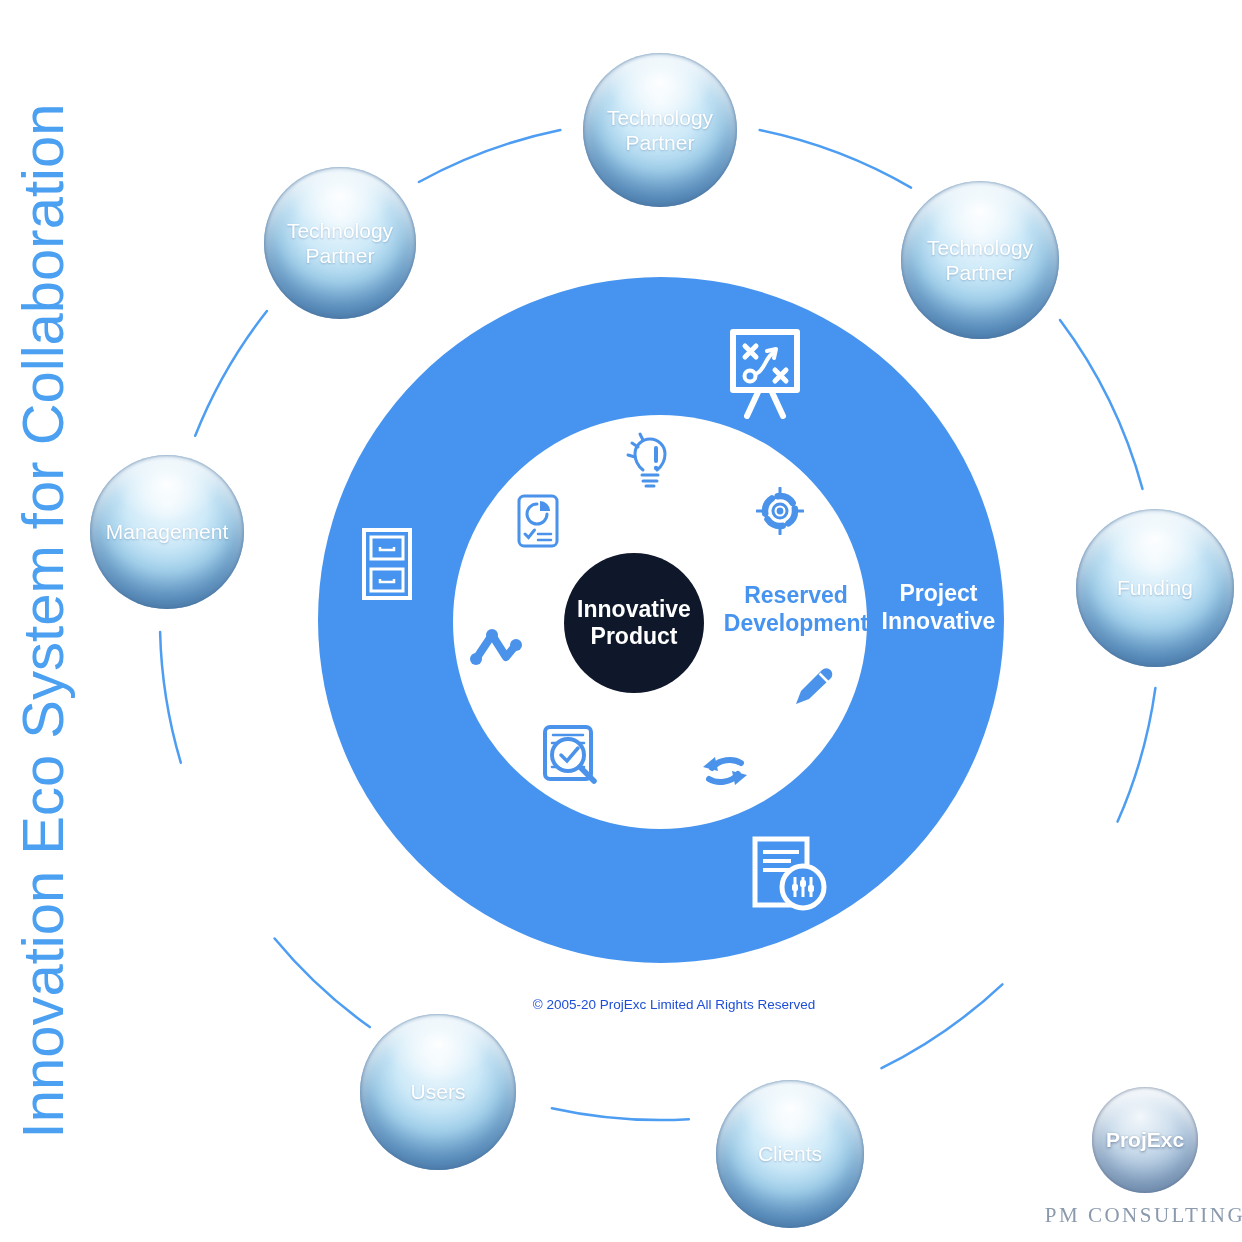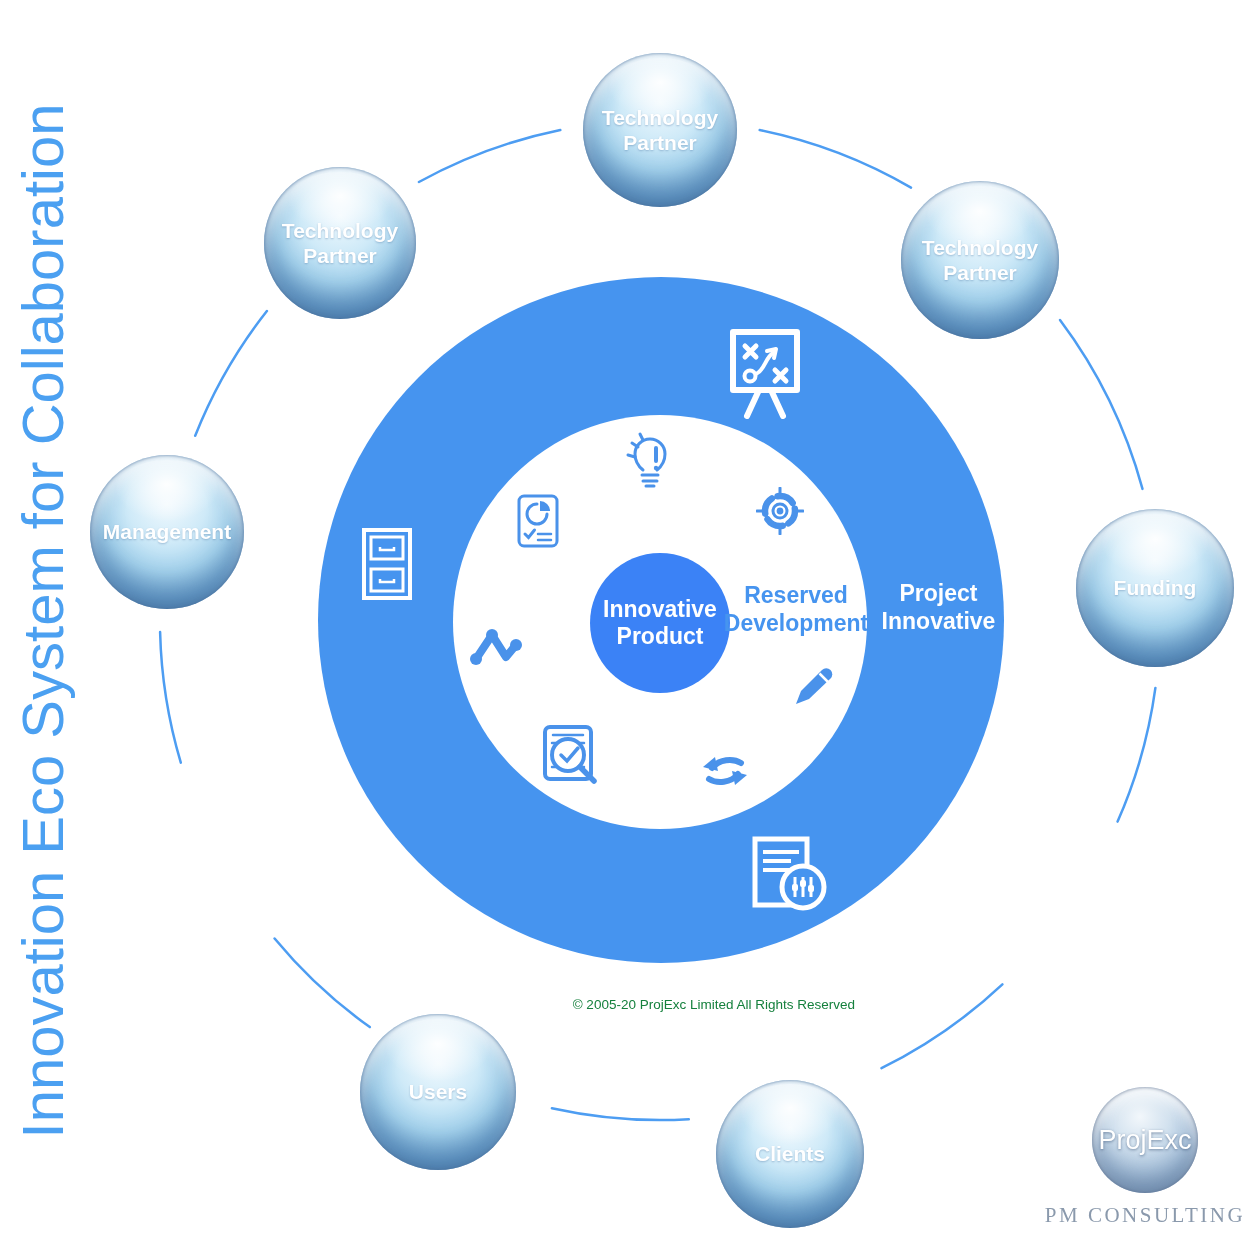--- a/index.html
+++ b/index.html
@@ -16,52 +16,52 @@
 
   
   #orbit{position:absolute;left:0;top:0;}
   #orbit path{fill:none;stroke:#4D9DF2;stroke-width:2.5;stroke-linecap:round;}
 
   
   .outer-disk{position:absolute;left:318px;top:277px;width:686px;height:686px;
     border-radius:50%;background:#4694EF;}
   .inner-disk{position:absolute;left:453px;top:415px;width:414px;height:414px;
     border-radius:50%;background:#ffffff;}
-  .center-circle{position:absolute;left:590px;top:553px;width:140px;height:140px;
-    border-radius:50%;background:#3b82f6;display:flex;align-items:center;justify-content:center;
+  .center-circle{position:absolute;left:564px;top:553px;width:140px;height:140px;
+    border-radius:50%;background:#0f172a;display:flex;align-items:center;justify-content:center;
     text-align:center;color:#fff;font-weight:bold;font-size:23px;line-height:1.18;padding:0;}
   .ring-label{position:absolute;text-align:center;font-weight:bold;font-size:23px;line-height:1.2;}
   .ring-label.pd{left:715px;top:582px;width:162px;color:#4694EF;}
   .ring-label.pm{left:851px;top:580px;width:175px;color:#ffffff;}
 
   
   .sphere{position:absolute;border-radius:50%;
     background:radial-gradient(circle at 50% 32%, #f0f9fe 0%, #cfeaf8 30%, #a6d4ee 52%, #79afd9 72%, #5487b6 88%, #406f9e 100%);
     box-shadow:inset 0 0 3px 1px rgba(70,110,155,.55),
                inset 0 -20px 30px rgba(40,85,135,.45),
                inset 0 12px 16px rgba(255,255,255,.85);}
   .sphere::before{content:"";position:absolute;left:16%;top:3%;width:68%;height:40%;
     border-radius:50%;
     background:radial-gradient(ellipse at 50% 40%, rgba(255,255,255,.95) 0%, rgba(255,255,255,0) 72%);}
   .sphere .lbl{position:absolute;inset:0;display:flex;align-items:center;justify-content:center;
-    text-align:center;color:#fff;font-weight:bold;font-size:21px;line-height:1.2;padding:0 16px;
+    text-align:center;color:#fff;font-weight:normal;font-size:21px;line-height:1.2;padding:0 16px;
     text-shadow:0 1px 2px rgba(60,100,150,.35);}
 
   
   .ic{position:absolute;}
 
   
-  .copyright{position:absolute;left:455px;top:997px;width:400px;text-align:right;
-    font-size:13.5px;color:#15803d;}
+  .copyright{position:absolute;left:474px;top:997px;width:400px;text-align:center;
+    font-size:13.5px;color:#1d4ed8;}
   .logo-sphere{position:absolute;left:1092px;top:1087px;width:106px;height:106px;border-radius:50%;
     background:radial-gradient(circle at 45% 28%, #f2f7fb 0%, #d3e2ef 30%, #a8c2dc 60%, #82a2c4 85%, #6f93b8 100%);
     box-shadow:inset 0 0 3px 1px rgba(90,110,140,.55), inset 0 -16px 22px rgba(70,95,130,.40),
                inset 0 10px 14px rgba(255,255,255,.9);
     display:flex;align-items:center;justify-content:center;}
-  .logo-sphere .wordmark{color:#fff;font-weight:normal;font-size:27px;
+  .logo-sphere .wordmark{color:#fff;font-weight:bold;font-size:21px;
     text-shadow:0 1px 3px rgba(60,85,120,.65);}
   .logo-tagline{position:absolute;left:1025px;top:1203px;width:240px;text-align:center;
     font-family:"Liberation Serif",serif;font-size:21px;letter-spacing:2.5px;color:#8A99AC;}
 </style>
 </head>
 <body>
 
 <div class="stage">
 
   <div class="page-title">Innovation Eco System for Collaboration</div>

